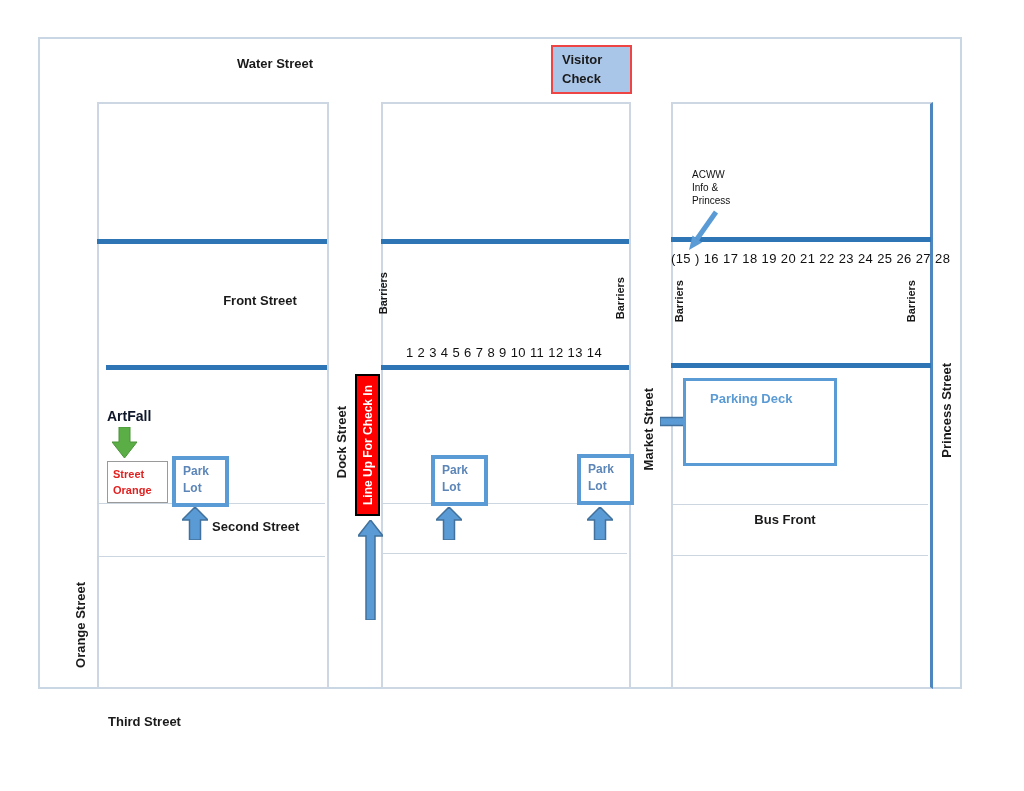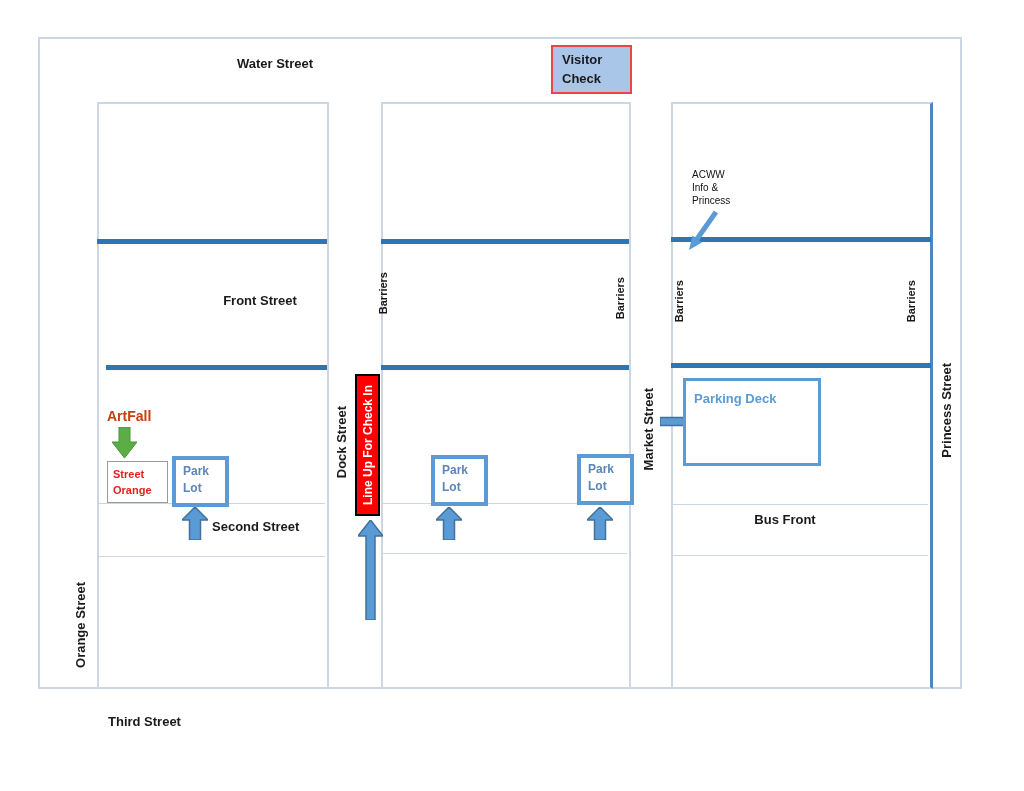--- a/index.html
+++ b/index.html
@@ -25,21 +25,21 @@
     display:inline-block; white-space:nowrap;
   }
   .barriers { font-size:11px; font-weight:600; color:#171717; }
   .numbers { font-size:13px; color:#111; white-space:nowrap; letter-spacing:0.4px; }
   .visitor-center {
     left:551px; top:45px; width:68px; height:42px;
     background:#A9C5E8; border:2px solid #ef4444;
     font-weight:bold; font-size:13px; line-height:19px; padding:3px 0 0 9px;
   }
   .acww { left:692px; top:168px; font-size:10px; line-height:13px; color:#111; }
-  .artfall { left:107px; top:408px; color:#c2410c; font-weight:bold; font-size:14px; }
+  .artfall { left:107px; top:408px; color:#0f172a; font-weight:bold; font-size:14px; }
   .hannah {
     left:107px; top:461px; width:54px; height:36px;
     border:1px solid #9a9a9a; background:#fff;
     color:#E32020; font-weight:bold; font-size:11px; line-height:16px; padding:4px 0 0 5px;
   }
   .park-lot {
     width:42px; height:40px; background:#fff;
     border:4px solid #5B9BD5; color:#5c85b8;
     font-weight:bold; font-size:12px; line-height:17px; padding:3px 0 0 7px;
   }
@@ -48,21 +48,21 @@
   .pl3 { left:577px; top:454px; }
   .red-box {
     left:355px; top:374px; width:21px; height:138px;
     background:#FF0000; border:2px solid #000;
     display:flex; align-items:center; justify-content:center;
   }
   .red-box .vert { color:#fff; font-weight:bold; font-size:12px; }
   .parking-deck {
     left:683px; top:378px; width:124px; height:72px; background:#fff;
     border:3px solid #5B9BD5; color:#5B9BD5;
-    font-weight:bold; font-size:13px; padding:10px 0 0 8px;
+    font-weight:bold; font-size:13px; padding:10px 0 0 24px;
   }
   svg { display:block; }
 </style>
 </head>
 <body>
 
 <div class="canvas">
 
   <div class="abs outer-border"></div>
 
@@ -113,20 +113,22 @@
   <div class="abs" style="left:614px; top:277px;">
     <span class="vert barriers">Barriers</span>
   </div>
   <div class="abs" style="left:673px; top:280px;">
     <span class="vert barriers">Barriers</span>
   </div>
   <div class="abs" style="left:905px; top:280px;">
     <span class="vert barriers">Barriers</span>
   </div>
 
+  <div class="abs numbers center" style="left:381px; top:345px; width:246px;">1 2 3 4 5 6 7 8 9 10 11 12 13 14</div>
+  <div class="abs numbers center" style="left:671px; top:251px; width:258px;">(15 ) 16 17 18 19 20 21 22 23 24 25 26 27 28</div>
 
   <div class="abs acww">
     <div>ACWW</div>
     <div>Info &amp;</div>
     <div>Princess</div>
   </div>
   <div class="abs" style="left:683px; top:208px;">
     <svg width="40" height="46" viewBox="0 0 40 46">
       <line x1="33" y1="4" x2="14" y2="31" stroke="#5B9BD5" stroke-width="5"></line>
       <polygon points="6,42 19,34.5 9.5,27.5" fill="#5B9BD5"></polygon>

